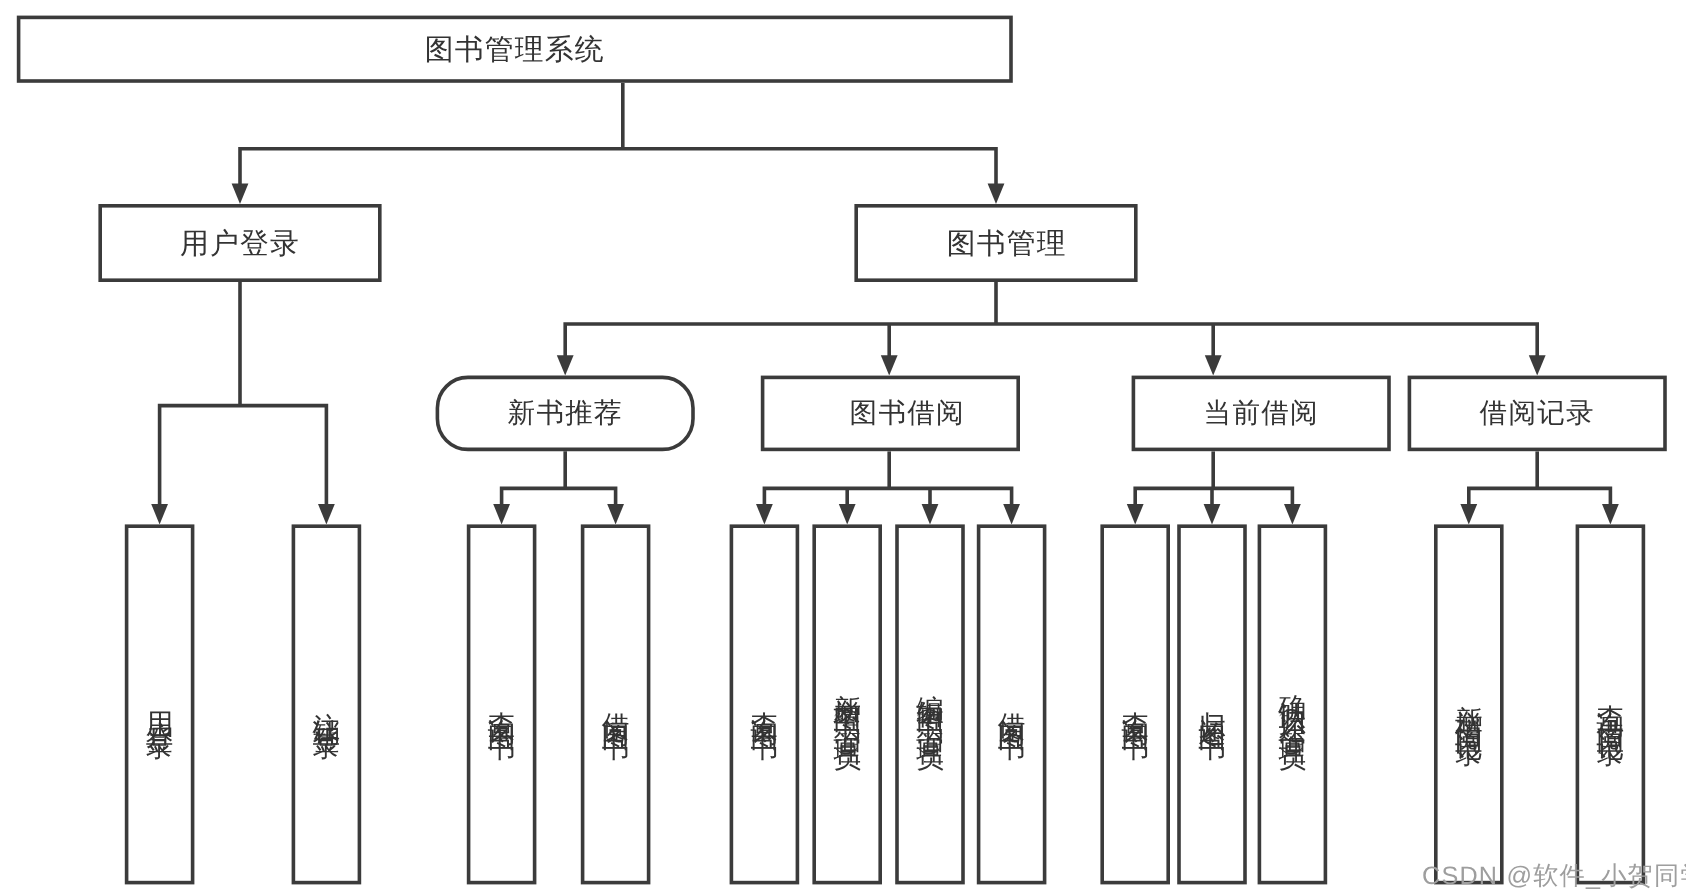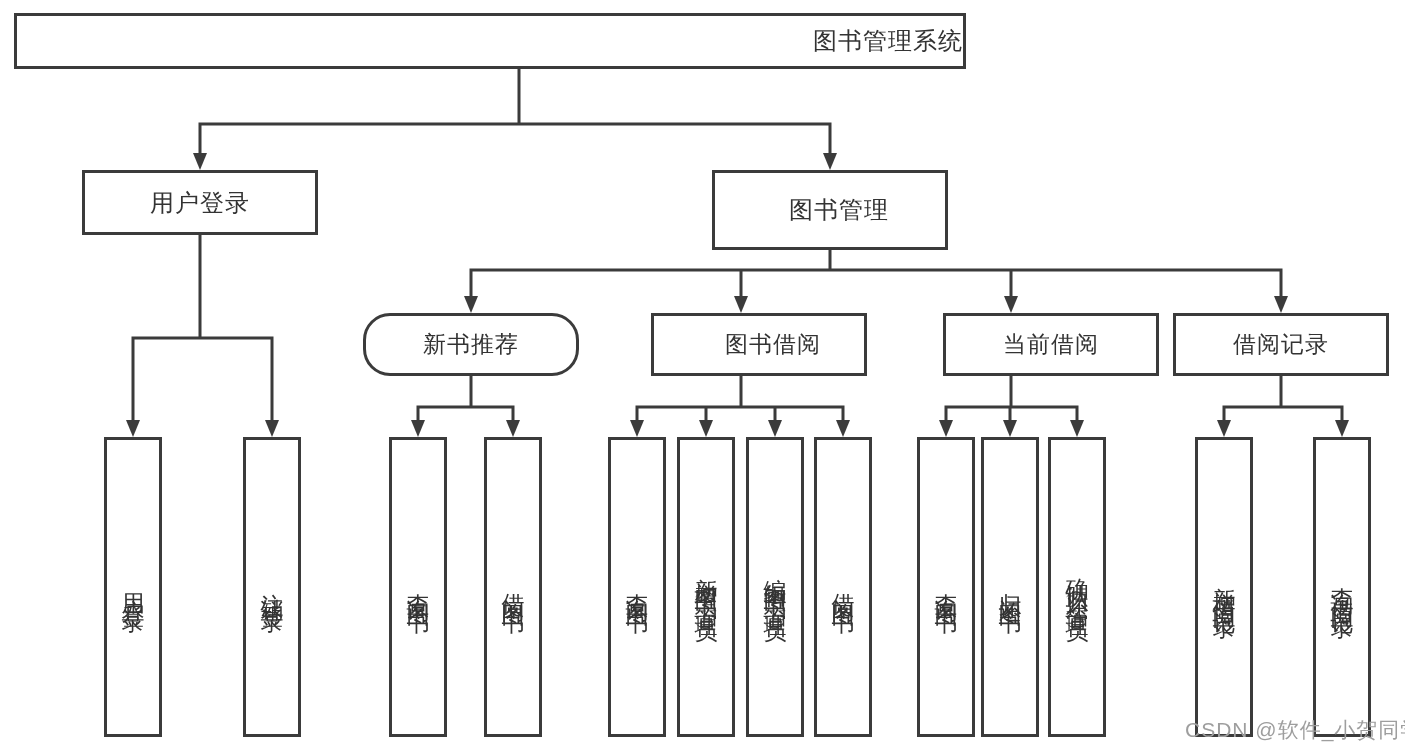--- a/index.html
+++ b/index.html
@@ -35,25 +35,25 @@
   .vbox .vlabel{
     writing-mode:vertical-rl;
     text-orientation:mixed;
     color:var(--text,#333);
     font-size:23px;
     letter-spacing:6px;
     line-height:1;
     white-space:nowrap;
   }
   
-  .n-root{left:14px;top:13px;width:952px;height:56px;justify-content:flex-end;}
+  .n-root{left:14px;top:13px;width:830px;height:56px;}
   .n-l2a{left:82px; top:170px;width:236px;height:65px;}
-  .n-l2b{left:712px;top:170px;width:236px;height:80px;padding-left:18px;}
+  .n-l2b{left:712px;top:170px;width:236px;height:65px;padding-left:18px;}
   .n-l3{top:313px;width:216px;height:63px;font-size:23px;}
-  .n-l3a{left:363px;border-radius:27px;} .n-l3b{left:651px;padding-left:28px;} .n-l3c{left:903px;margin-left:40px;} .n-l3d{left:1173px;}
+  .n-l3a{left:363px;border-radius:27px;} .n-l3b{left:634px;padding-left:28px;} .n-l3c{left:903px;margin-left:40px;} .n-l3d{left:1173px;}
   
   .c1 {left:104px;}  .c2 {left:243px;}
   .c3 {left:389px;}  .c4 {left:484px;}
   .c5 {left:608px;}  .c6 {left:677px;} .c7 {left:746px;} .c8 {left:814px;}
   .c9 {left:917px;}  .c10{left:981px;} .c11{left:1048px;}
   .c12{left:1195px;} .c13{left:1313px;}
   #watermark{
     position:absolute;z-index:3;
     left:1185px;top:716px;
     font-size:21px;

